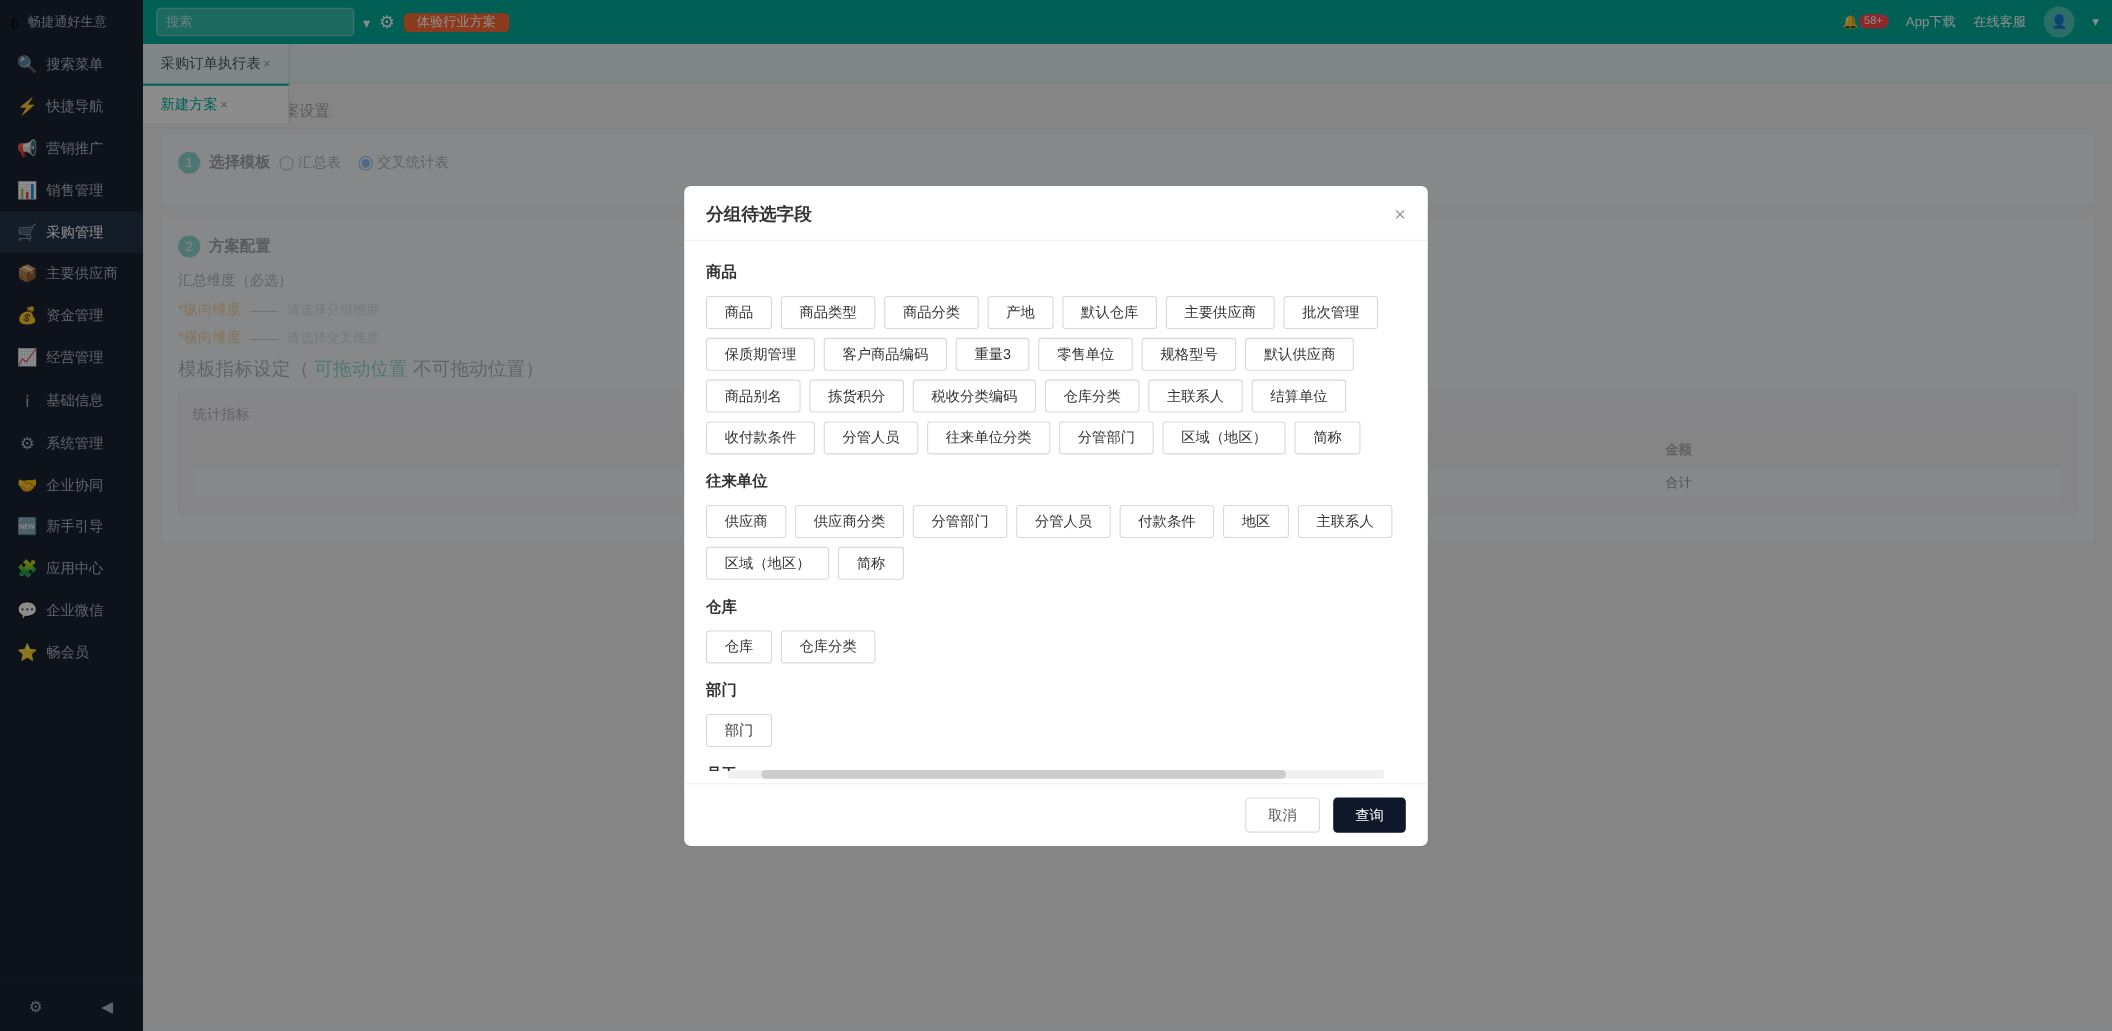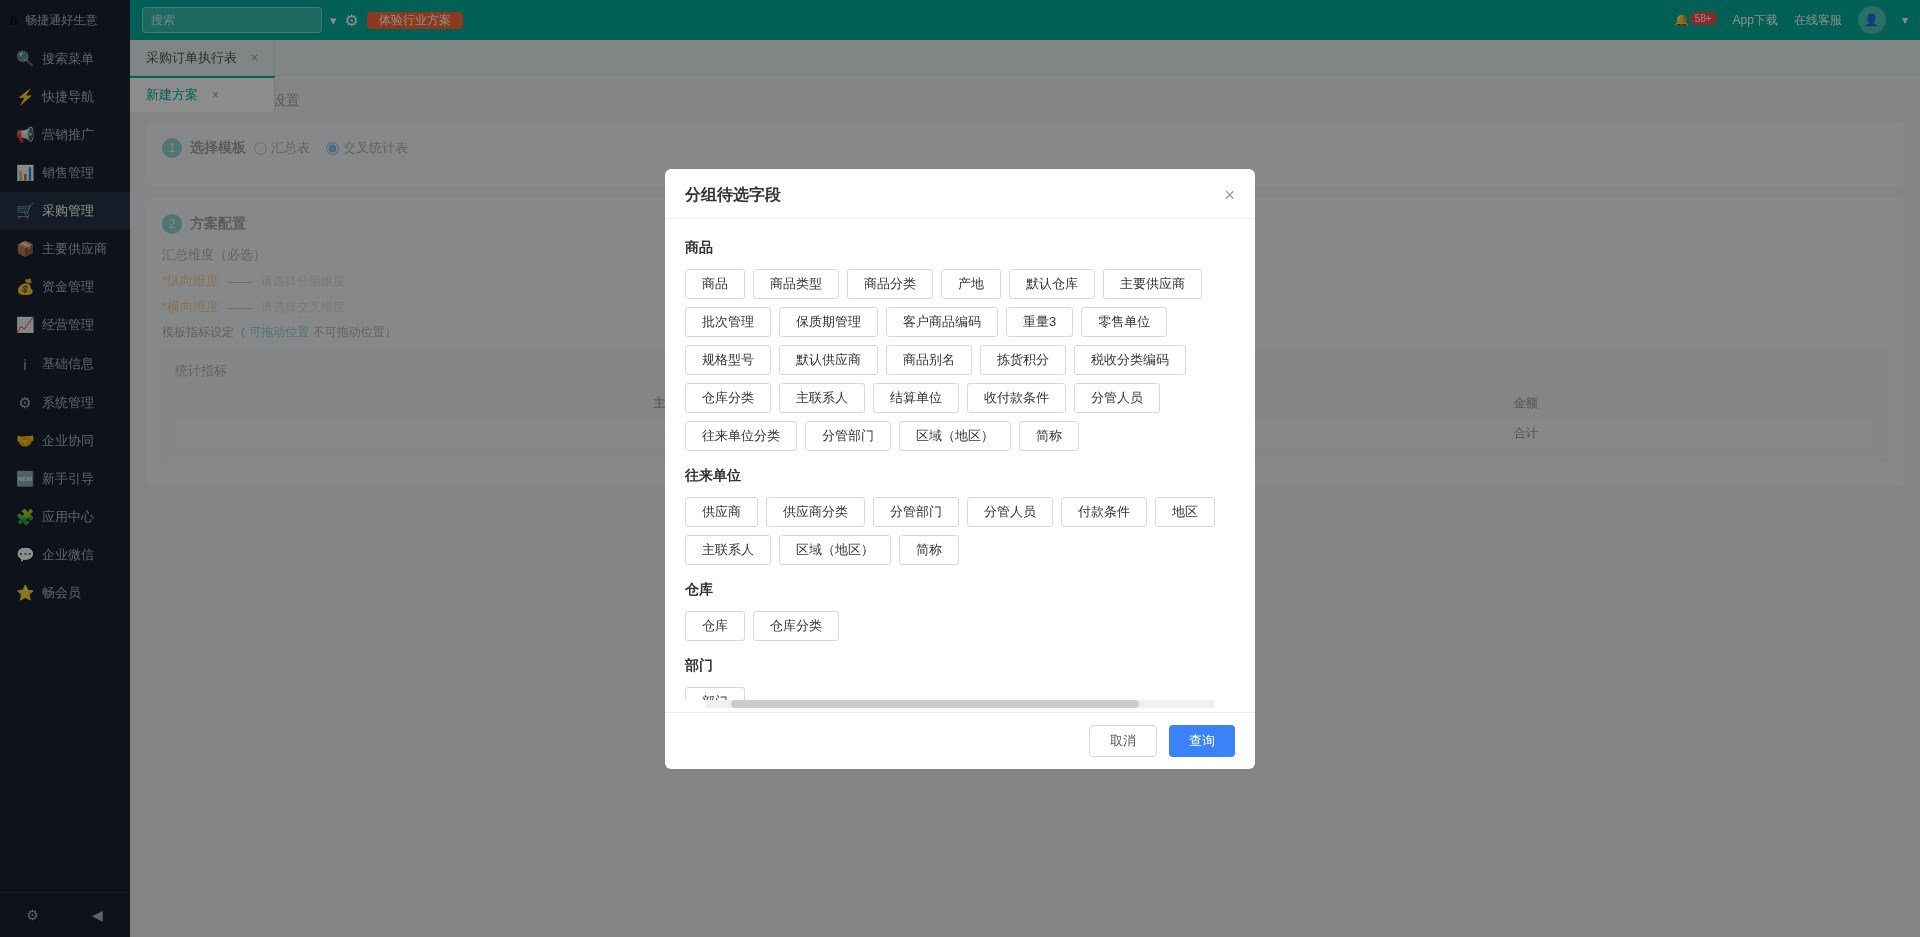--- a/index.html
+++ b/index.html
@@ -78,21 +78,21 @@
     }
     .tab-item {
       height: 36px;
       display: flex;
       align-items: center;
       padding: 0 16px;
       font-size: 13px;
       cursor: pointer;
       color: #555;
       border-right: 1px solid #d0e8e4;
-      gap: 14px;
+      gap: 2px;
     }
     .tab-item.active {
       background: white;
       color: #00b09b;
       border-top: 2px solid #00b09b;
     }
     .tab-close {
       font-size: 12px;
       color: #999;
       cursor: pointer;
@@ -196,21 +196,21 @@
       top: 0; left: 0; right: 0; bottom: 0;
       background: rgba(0,0,0,0.45);
       z-index: 1000;
       display: flex;
       align-items: center;
       justify-content: center;
     }
     .modal {
       background: white;
       border-radius: 6px;
-      width: 590px;
+      width: 676px;
       max-height: 600px;
       display: flex;
       flex-direction: column;
       position: relative;
     }
     .modal-header {
       display: flex;
       align-items: center;
       justify-content: space-between;
       padding: 16px 20px 12px;
@@ -271,21 +271,21 @@
       border-radius: 4px;
       background: white;
       color: #555;
       cursor: pointer;
       font-size: 13px;
     }
     .btn-confirm {
       padding: 6px 20px;
       border: none;
       border-radius: 4px;
-      background: #3b82f6;
+      background: #0f172a;
       color: white;
       cursor: pointer;
       font-size: 13px;
       text-align: center;
     }
 
     .horizontal-scrollbar {
       height: 8px;
       background: #f0f0f0;
       position: relative;
@@ -473,21 +473,21 @@
     <div class="form-field-inline">
       <span class="form-label">*纵向维度</span>
       <span class="form-separator">——</span>
       <span class="form-select-hint">请选择分组维度</span>
     </div>
     <div class="form-field-inline">
       <span class="form-label">*横向维度</span>
       <span class="form-separator">——</span>
       <span class="form-select-hint">请选择交叉维度</span>
     </div>
-    <div style="font-size:12px; color:#555; margin:8px 0;">
+    <div style="font-size:17px; color:#555; margin:8px 0;">
       <span>模板指标设定（</span>
       <span style="color:#00b09b;">可拖动位置</span>
       <span>不可拖动位置）</span>
     </div>
     <div class="indicator-section">
       <div class="indicator-title">统计指标</div>
       <table class="indicator-table">
         <thead>
           <tr>
             <th><span>主数量</span> <span>▾</span></th>

